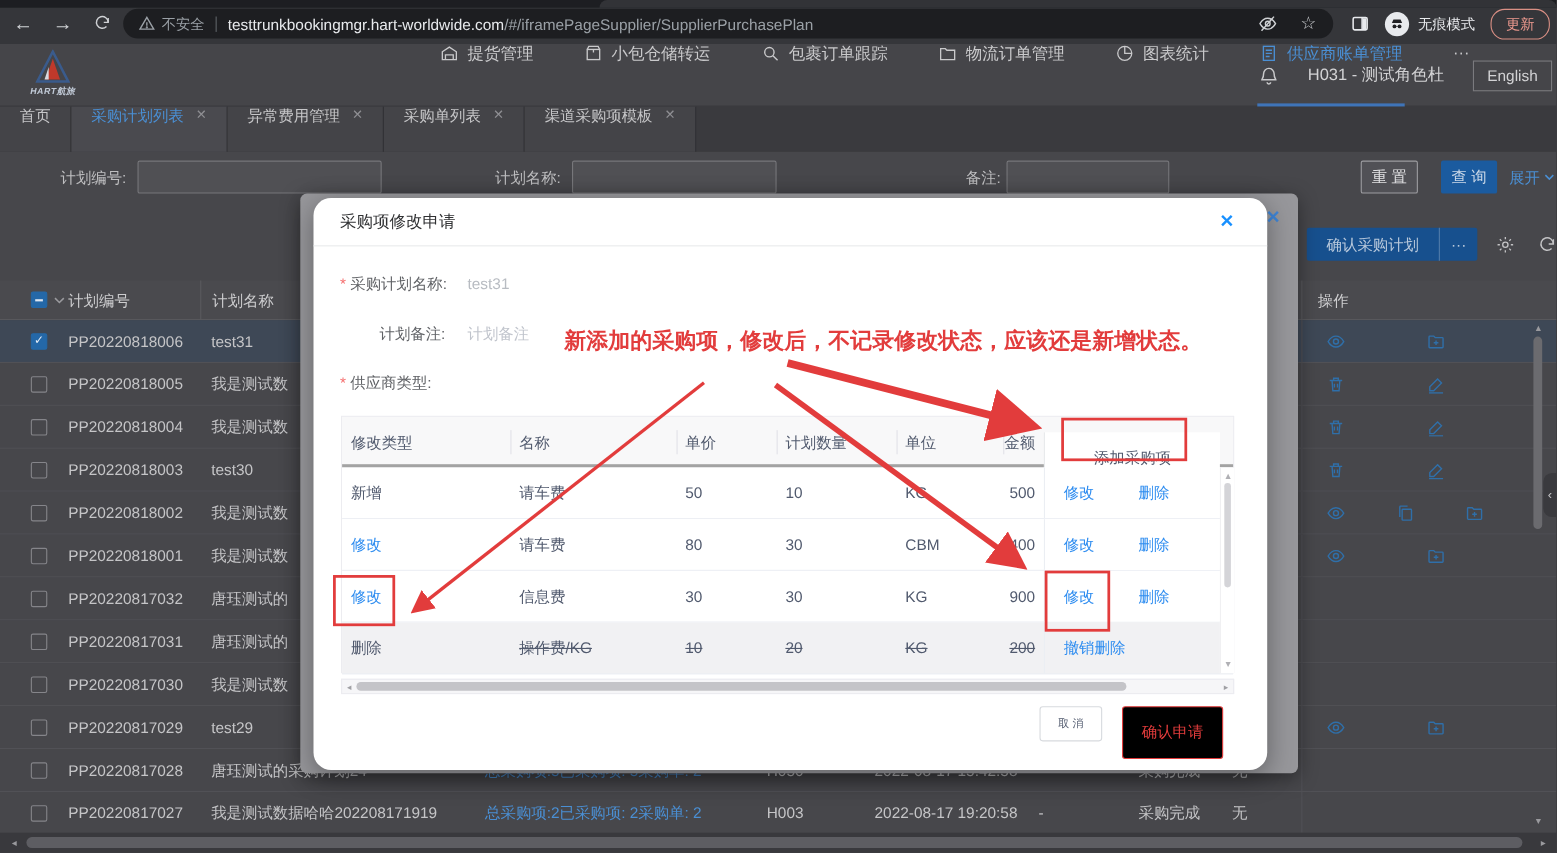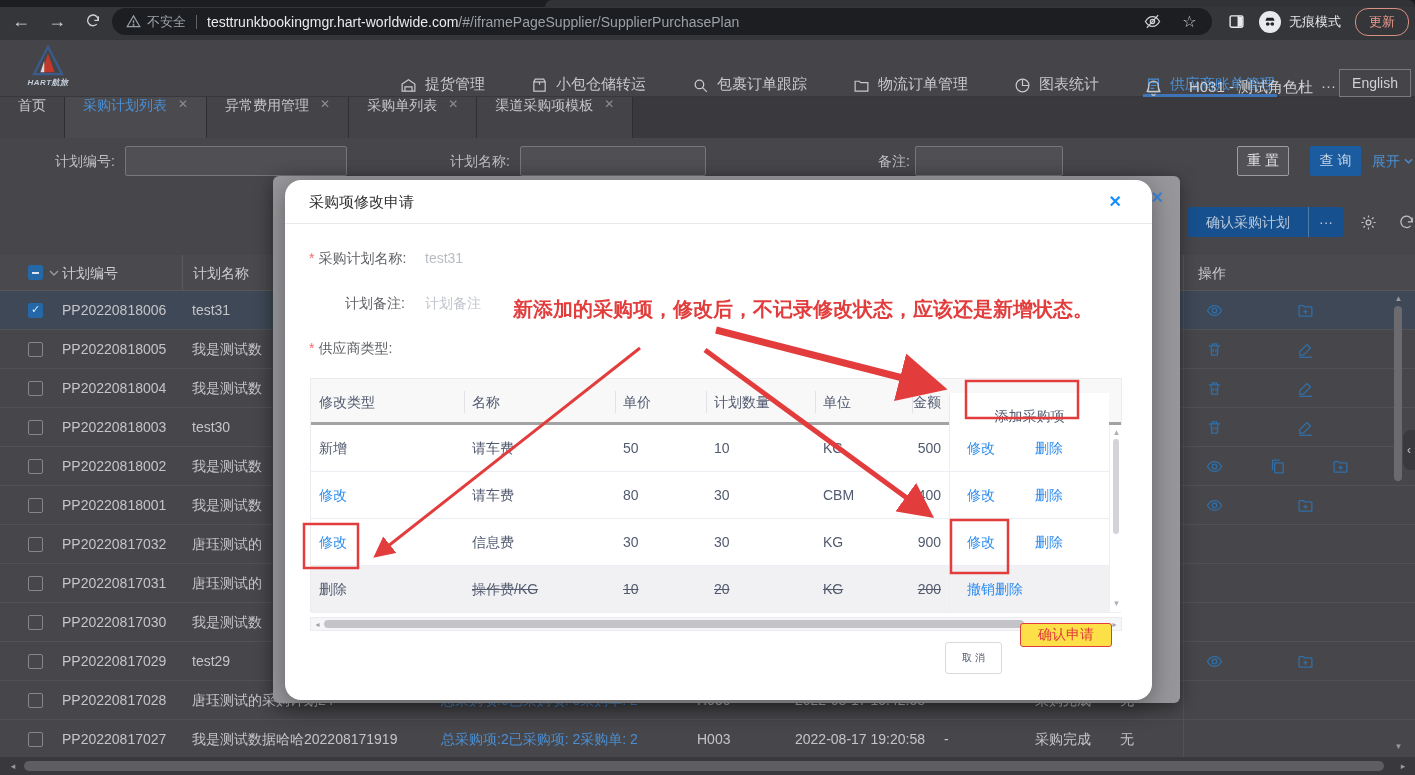--- a/index.html
+++ b/index.html
@@ -26,24 +26,24 @@
   .incog-circle svg{width:14px;height:14px}
   .incog-label{color:#e8eaed;font-size:13px}
   .update-btn{border:1px solid #d98f84;color:#ee9a8f;font-size:13px;border-radius:13px;padding:4px 13px;background:transparent;cursor:pointer}
 
   
   .appbar{position:absolute;left:0;top:40px;width:1415px;height:57px;background:#454549;border-bottom:1px solid #38383c;z-index:4}
   .logo{position:absolute;left:26px;top:5px;width:44px;height:48px;text-align:center}
   .logo svg{width:32px;height:32px;display:block;margin:0 auto}
   .logo-text{font-size:8px;font-style:italic;font-weight:bold;color:#c2cbd8;letter-spacing:.5px}
   .nav{position:absolute;left:398px;top:0;height:57px;display:flex;gap:42px;align-items:stretch}
-  .nav-item{display:flex;align-items:flex-end;gap:8px;color:#c9c9cb;font-size:15px;cursor:pointer;border-bottom:3px solid transparent;padding:0 2px}
+  .nav-item{display:flex;align-items:flex-start;gap:8px;color:#c9c9cb;font-size:15px;cursor:pointer;border-bottom:3px solid transparent;padding:0 2px}
   .nav-item .nic{width:17px;height:17px}
   .nav-item.active{color:#4a8fd4;border-bottom-color:#3f74b8}
-  .appbar-right{position:absolute;right:0;top:0;height:57px;display:flex;align-items:flex-end;gap:26px;padding-right:4px}
+  .appbar-right{position:absolute;right:0;top:0;height:57px;display:flex;align-items:center;gap:26px;padding-right:4px}
   .bell{width:19px;height:19px;color:#c9c9cb;cursor:pointer}
   .username{color:#d2d2d4;font-size:15px;cursor:pointer}
   .lang-btn{color:#d2d2d4;font-size:14px;border:1px solid #7a7a7e;padding:5px 12px;cursor:pointer}
 
   
   .tabbar{position:absolute;left:0;top:97px;width:1415px;height:41px;background:#3a3a3e;display:flex;z-index:4}
   .ptab{display:flex;align-items:flex-start;padding:0 18px;background:#444448;border-right:1px solid #2f2f33;color:#c6c6c8;font-size:14px;cursor:pointer;gap:11px}
   .ptab.active{background:#4a4a4f;color:#4a8fd4}
   .ptab .tclose{font-size:12px;color:#8f8f93;cursor:pointer}
 
@@ -118,21 +118,21 @@
   .dc.type-link{color:#2d8cf0;cursor:pointer}
   .dacts{position:absolute;left:638px;top:0;width:160px;height:100%;border-left:1px solid #ebeef3;background:inherit}
   .dlg-link{position:absolute;top:0;line-height:47px;color:#2d8cf0;font-size:14px;cursor:pointer;white-space:nowrap}
   .dlg-vscroll{position:absolute;left:798px;top:46px;width:13px;height:187px;background:#fff;border-left:1px solid #f0f0f2}
   .dlg-vscroll .arr{position:absolute;left:2px;width:9px;height:9px;color:#b0b0b4;font-size:8px;line-height:9px;text-align:center}
   .dlg-vscroll .thumb{position:absolute;left:3px;top:14px;width:6px;height:95px;background:#d4d4d8;border-radius:3px}
   .dlg-hscroll{position:absolute;left:25px;top:437px;width:812px;height:14px;background:#f6f6f8;border:1px solid #ececf0}
   .dlg-hscroll .thumb{position:absolute;left:13px;top:2px;width:700px;height:8px;background:#c4c4c8;border-radius:4px}
   .dlg-hscroll .arr{position:absolute;top:2px;width:9px;height:9px;color:#a0a0a4;font-size:8px;line-height:9px;text-align:center}
   .btn-cancel{position:absolute;left:660px;top:462px;width:57px;height:32px;background:#fff;border:1px solid #d7dade;border-radius:3px;color:#515a6e;font-size:10px;cursor:pointer}
-  .btn-apply{position:absolute;left:735px;top:443px;width:92px;height:24px;background:#fde047;border:1px solid #e23c3c;border-radius:3px;color:#e23c3c;font-size:14px;cursor:pointer}
+  .btn-apply{position:absolute;left:735px;top:462px;width:92px;height:48px;background:#000000;border:1px solid #e23c3c;border-radius:3px;color:#e23c3c;font-size:14px;cursor:pointer}
 
   .overlay-svg{position:absolute;left:0;top:0;z-index:60;pointer-events:none}
 </style>
 </head>
 <body>
 
 <div id="screen">
 
   <div class="chrome">
     <div class="chrome-topstrip">

